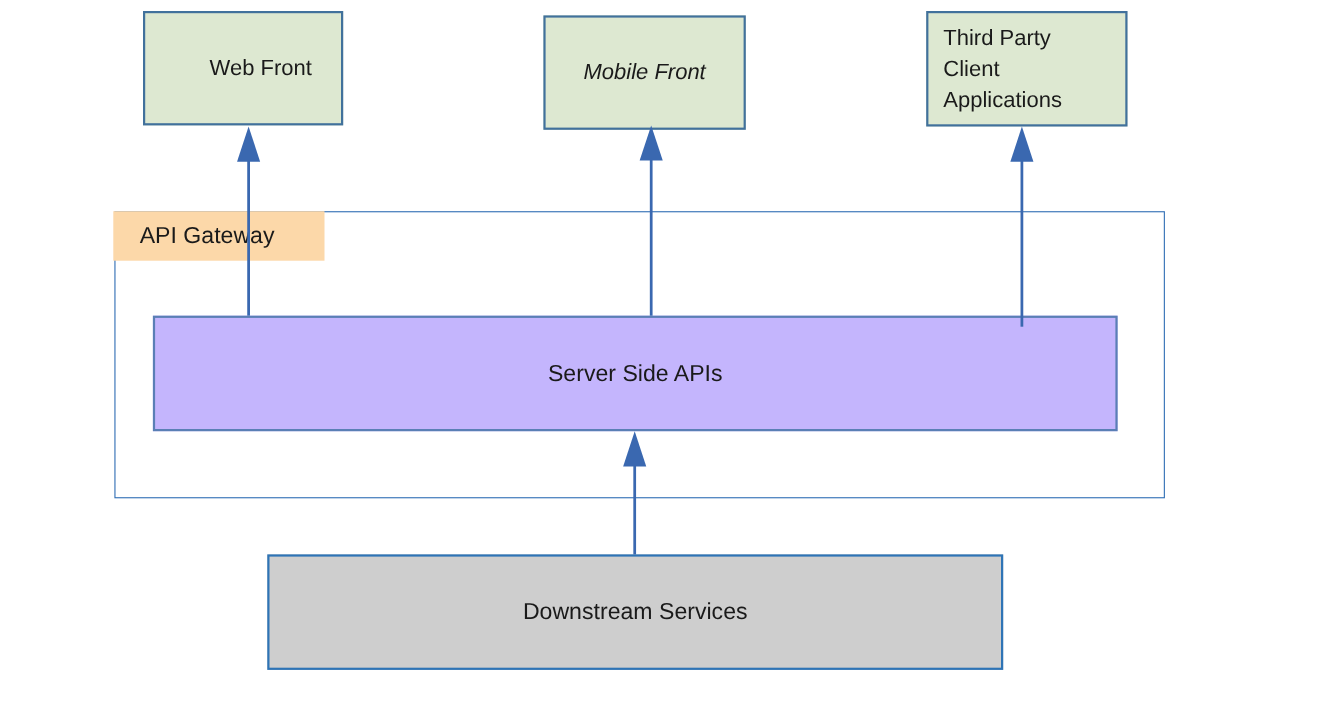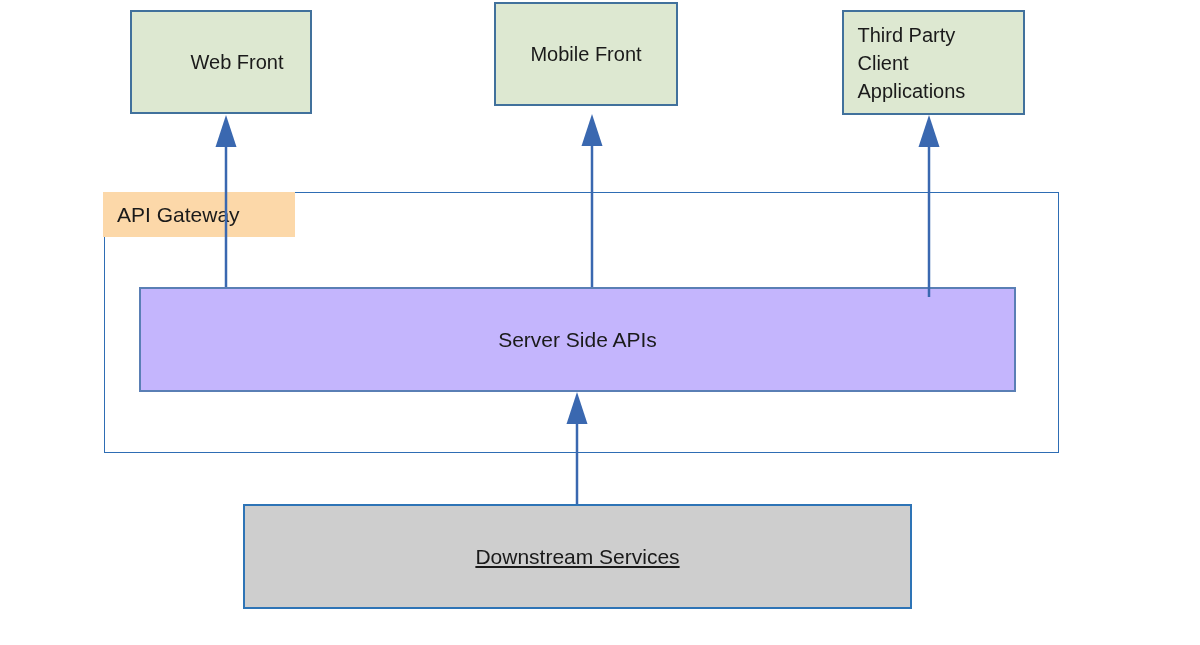--- a/index.html
+++ b/index.html
@@ -17,55 +17,54 @@
     box-sizing: border-box;
     display: flex;
     align-items: center;
     justify-content: center;
     text-align: left;
     font-size: 20px;
     line-height: 28px;
   }
   .node-web    { left: 130px; top: 10px;  width: 182px; height: 104px;
                  background: #dde8d1; border: 2px solid #41719c; z-index: 3; padding-left: 32px; }
-  .node-mobile { left: 494px; top: 2px;  width: 184px; height: 104px;
-                 background: #dde8d1; border: 2px solid #41719c; z-index: 3; }
+  .node-mobile { left: 494px; top: 14px;  width: 184px; height: 104px;
+                 background: #dde8d1; border: 2px solid #41719c; z-index: 3; font-style: italic; }
   .node-third  { left: 842px; top: 10px;  width: 183px; height: 105px;
                  background: #dde8d1; border: 2px solid #41719c; z-index: 3; }
   .node-third .wrap-label { display: inline-block; max-width: 152px; }
   .gateway-rect {
     position: absolute;
     box-sizing: border-box;
     left: 104px; top: 192px; width: 955px; height: 261px;
     border: 1.5px solid #2e6db4;
     background: transparent;
     z-index: 1;
   }
   .gateway-label {
     position: absolute;
     box-sizing: border-box;
     left: 103px; top: 192px; width: 192px; height: 45px;
     background: #fcd8a9;
     display: flex;
     align-items: center;
     justify-content: flex-start;
-    padding-left: 14px;
+    padding-left: 24px;
     font-size: 21px;
     z-index: 2;
   }
   .node-server {
     left: 139px; top: 287px; width: 877px; height: 105px;
     background: #c4b5fd; border: 2px solid #5a7fb5; z-index: 3;
     font-size: 21px;
   }
   .node-downstream {
     left: 243px; top: 504px; width: 669px; height: 105px;
     background: #cecece; border: 2px solid #2e74b6; z-index: 3;
     font-size: 21px;
-    text-decoration: underline;
   }
   .arrow-layer {
     position: absolute;
     left: 0; top: 0; width: 1200px; height: 645px;
     z-index: 5;
     pointer-events: none;
   }
   .arrow-layer line    { stroke: #3a68b0; stroke-width: 2.5; }
   .arrow-layer polygon { fill: #3a68b0; stroke: none; }
 </style>

